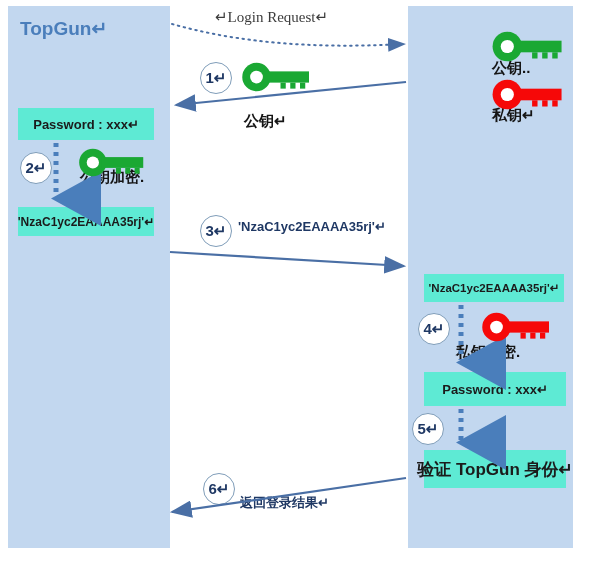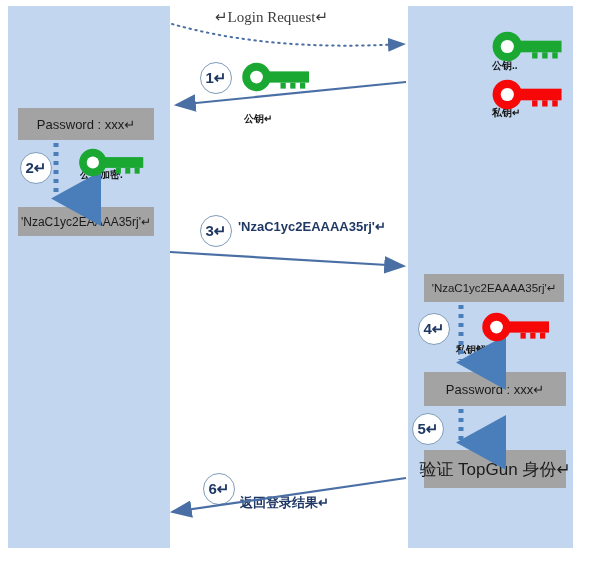--- a/index.html
+++ b/index.html
@@ -16,22 +16,22 @@
 
   .panel-title{
     position:absolute;font-weight:bold;font-size:19px;color:#4a7ebb;
     letter-spacing:0px;white-space:nowrap;
   }
   #title-topgun{left:20px;top:17px;}
   #title-server{left:421px;top:16px;}
 
   
   .obox{
-    position:absolute;background:#a3a3a3;display:flex;align-items:center;
-    justify-content:center;color:#1b1b1b;font-weight:normal;white-space:nowrap;
+    position:absolute;background:#5eead4;display:flex;align-items:center;
+    justify-content:center;color:#1b1b1b;font-weight:bold;white-space:nowrap;
   }
   #box-pwd-left{left:18px;top:108px;width:136px;height:32px;font-size:13px;}
   #box-cipher-left{left:18px;top:207px;width:136px;height:29px;font-size:12px;}
   #box-cipher-right{left:424px;top:274px;width:140px;height:28px;font-size:11.5px;}
   #box-pwd-right{left:424px;top:372px;width:142px;height:34px;font-size:13px;}
   #box-verify{left:424px;top:450px;width:142px;height:38px;font-size:17px;}
 
   
   .step{
     position:absolute;width:32px;height:32px;border-radius:50%;
@@ -40,21 +40,21 @@
     justify-content:center;box-sizing:border-box;
   }
   #step1{left:200px;top:62px;}
   #step2{left:20px;top:152px;}
   #step3{left:200px;top:215px;}
   #step4{left:418px;top:313px;}
   #step5{left:412px;top:413px;}
   #step6{left:203px;top:473px;}
 
   
-  .lbl{position:absolute;white-space:nowrap;color:#151515;font-weight:bold;font-size:10px;}
+  .lbl{position:absolute;white-space:nowrap;color:#151515;font-weight:bold;font-size:15px;}
   #lbl-pub-left{left:244px;top:112px;}
   #lbl-encrypt{left:80px;top:168px;}
   #lbl-pub-server{left:492px;top:59px;}
   #lbl-pri-server{left:492px;top:106px;}
   #lbl-decrypt{left:456px;top:343px;}
 
   .bluetext{position:absolute;white-space:nowrap;color:#1f3864;font-weight:bold;font-size:13px;}
   #lbl-cipher3{left:238px;top:219px;}
   #lbl-result{left:240px;top:466px;margin-top:28px;}
 
@@ -67,20 +67,21 @@
   #overlay{position:absolute;left:0;top:0;width:612px;height:561px;}
 </style>
 </head>
 <body>
 
 <div id="stage">
 
   <div class="panel" id="panel-topgun"></div>
   <div class="panel" id="panel-server"></div>
 
+  <div class="panel-title" id="title-topgun">TopGun↵</div>
 
   <div id="lbl-login">↵Login Request↵</div>
 
   <div class="obox" id="box-pwd-left">Password : xxx↵</div>
   <div class="obox" id="box-cipher-left">'NzaC1yc2EAAAA35rj'↵</div>
   <div class="obox" id="box-cipher-right">'NzaC1yc2EAAAA35rj'↵</div>
   <div class="obox" id="box-pwd-right">Password : xxx↵</div>
   <div class="obox" id="box-verify">验证 TopGun 身份↵</div>
 
   <div class="step" id="step1">1↵</div>

